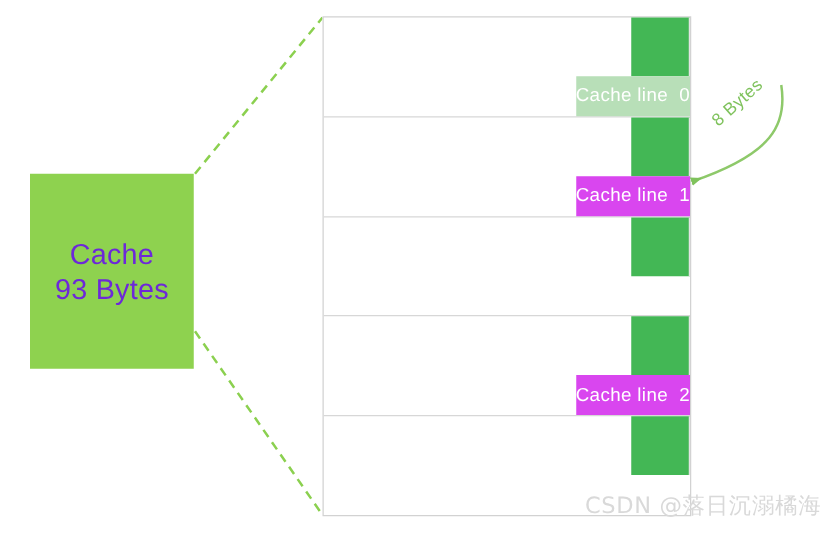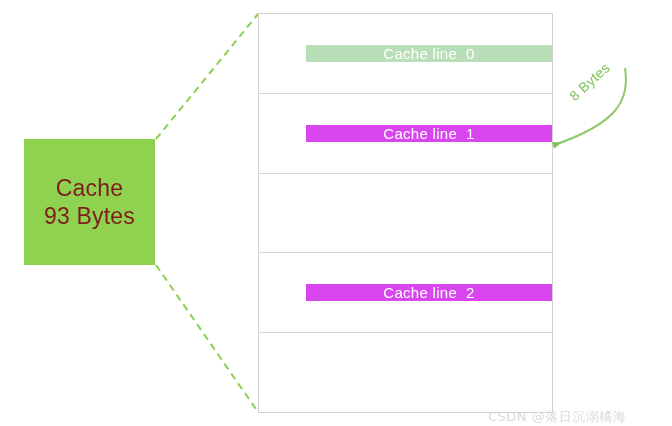--- a/index.html
+++ b/index.html
@@ -31,27 +31,27 @@
     height: 426px;
     pointer-events: none;
   }
 
   
   #cache-box {
     position: absolute;
     left: 24px;
     top: 139px;
     width: 131px;
-    height: 126px;
+    height: 156px;
     background: #8ed24f;
     display: flex;
     flex-direction: column;
     align-items: center;
     justify-content: center;
-    color: #7f1d1d;
+    color: #6d28d9;
     line-height: 1.22;
     text-align: center;
     box-shadow: 0 0 0 0 rgba(0,0,0,0);
   }
   #cache-box .cb-line {
     font-size: 23px;
     letter-spacing: 0.2px;
     white-space: nowrap;
   }
 
@@ -64,22 +64,22 @@
     height: 400px;
     border: 1px solid #d2d2d2;
     box-sizing: border-box;
     display: flex;
     flex-direction: column;
     background: #ffffff;
   }
   .cacheline-row {
     flex: 1 1 0;
     display: flex;
-    flex-direction: row;
-    align-items: center;
+    flex-direction: column;
+    align-items: flex-end;
     border-bottom: 1px solid #d7d7d7;
     box-sizing: border-box;
     min-height: 0;
   }
   .cacheline-row:last-child { border-bottom: none; }
 
   .tag-cell {
     width: 47px;
     flex: 0 0 47px;
     background: #43b755;
@@ -117,28 +117,27 @@
     color: #7fc25c;
     transform: rotate(-42deg);
     transform-origin: left top;
     white-space: nowrap;
     letter-spacing: 0.3px;
   }
 
   
   #watermark {
     position: absolute;
-    left: 488px;
+    left: 468px;
     top: 392px;
-    font-size: 13px;
+    font-size: 18px;
     color: #d9d9d9;
     white-space: nowrap;
     letter-spacing: 0.5px;
     font-family: "DejaVu Sans", "Liberation Sans", sans-serif;
-    margin-top: 16px;
   }
 </style>
 </head>
 <body>
 
 <div id="canvas">
 
   <svg id="connectors" viewBox="0 0 672 426" width="672" height="426" xmlns="http://www.w3.org/2000/svg">
     <line x1="156" y1="139" x2="258" y2="14" stroke="#8bd04f" stroke-width="2" stroke-dasharray="7 5"></line>
     <line x1="156" y1="265" x2="258" y2="412" stroke="#8bd04f" stroke-width="2" stroke-dasharray="7 5"></line>

